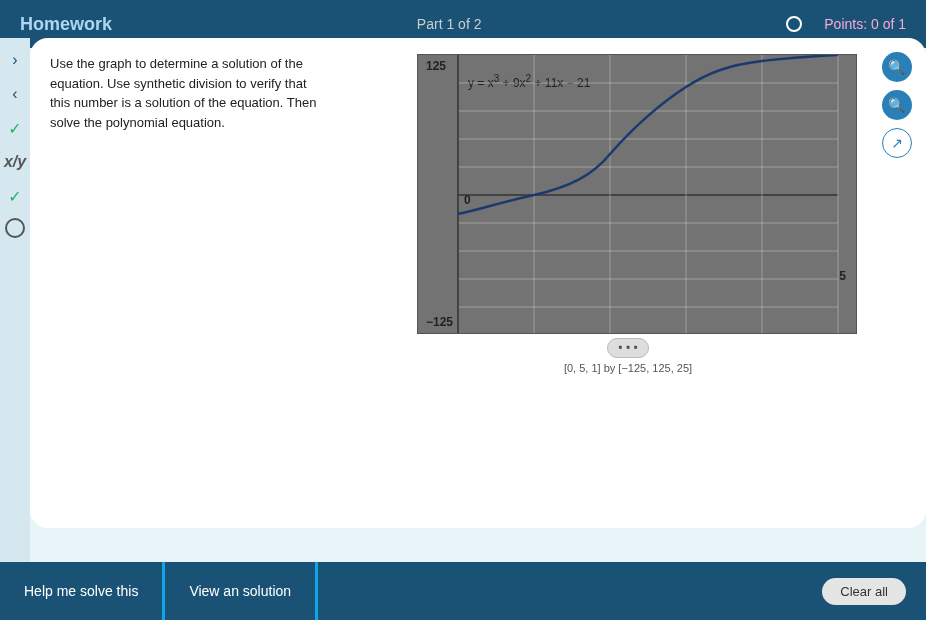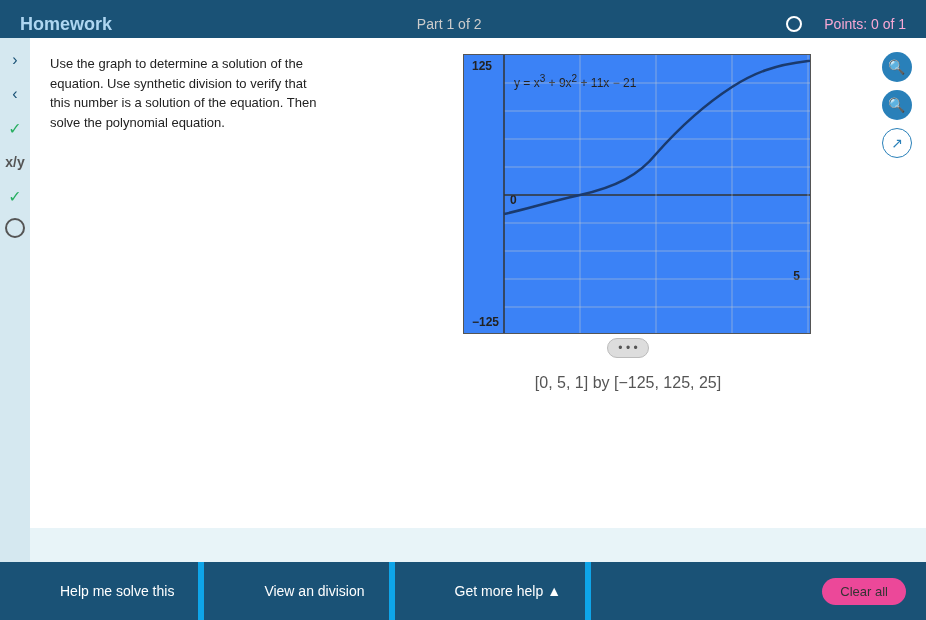--- a/index.html
+++ b/index.html
@@ -45,35 +45,36 @@
     }
     .sidebar-item {
       width: 24px; height: 24px;
       display: flex; align-items: center; justify-content: center;
       cursor: pointer;
       color: #555;
       font-size: 14px;
     }
     .sidebar-item.arrow { font-size: 16px; color: #1a5276; }
     .sidebar-item.check { color: #27ae60; font-size: 16px; }
-    .sidebar-item.fraction { font-size: 14px; font-weight: bold; color: #555; }
+    .sidebar-item.fraction { font-size: 16px; font-weight: bold; color: #555; font-style: italic; }
     .sidebar-item.circle-o {
       border: 2px solid #555; border-radius: 50%; width: 20px; height: 20px;
     }
 
     
     .main-content {
       position: absolute;
       left: 30px; top: 38px;
       width: 896px;
       height: 490px;
       background: white;
       padding: 16px 20px;
       display: flex;
       gap: 20px;
+      border-radius: 18px;
     }
 
     .left-panel {
       flex: 0 0 280px;
     }
     .problem-text {
       font-size: 13px;
       color: #222;
       line-height: 1.5;
       margin-bottom: 10px;
@@ -105,23 +106,23 @@
     
     .graph-area {
       flex: 1;
       position: relative;
       display: flex;
       flex-direction: column;
       align-items: center;
     }
     .graph-container {
       border: 1.5px solid #555;
-      background: #3b82f6;
+      background: #737373;
       position: relative;
-      width: 348px;
+      width: 440px;
       height: 280px;
       overflow: hidden;
       margin-left: 18px;
     }
     .graph-label-top {
       position: absolute;
       top: 4px; left: 8px;
       font-size: 12px;
       font-weight: bold;
       color: #222;
@@ -147,23 +148,23 @@
       font-weight: bold;
       color: #222;
     }
     .graph-equation {
       position: absolute;
       top: 18px; left: 50px;
       font-size: 12px;
       color: #222;
     }
     .graph-caption {
-      font-size: 16px;
+      font-size: 11px;
       color: #555;
-      margin-top: 16px;
+      margin-top: 4px;
     }
 
     
     .side-icons {
       position: absolute;
       right: 14px; top: 14px;
       display: flex;
       flex-direction: column;
       gap: 8px;
     }
@@ -234,35 +235,34 @@
       align-items: center;
     }
     .bottom-btn {
       color: white;
       font-size: 14px;
       padding: 0 24px;
       height: 100%;
       display: flex;
       align-items: center;
       cursor: pointer;
-      border-right: 6px solid #0ea5e9;
+      border-right: 3px solid #0ea5e9;
       white-space: nowrap;
-      margin-left: 36px;
     }
     .bottom-btn.get-help {
       color: white;
       font-size: 14px;
       display: flex;
       align-items: center;
       gap: 4px;
     }
     .clear-all-btn {
       position: absolute;
       right: 20px;
-      background: #ec4899;
+      background: #e5e5e5;
       border: none;
       border-radius: 20px;
       padding: 6px 18px;
       font-size: 13px;
       cursor: pointer;
       color: #333;
     }
 
     
     sup { font-size: 10px; }
@@ -395,16 +395,15 @@
     <span>■</span>
   </button>
   <button class="toolbar-btn outline">
     <span style="font-size:12px;">(■,■)</span>
   </button>
   <button class="more-btn">More</button>
 </div>
 
 <div class="bottom-bar">
   <div class="bottom-btn">Help me solve this</div>
-  <div class="bottom-btn">View an division</div>
-  <div class="bottom-btn get-help">Get more help ▲</div>
+  <div class="bottom-btn">View an solution</div>
   <button class="clear-all-btn">Clear all</button>
 </div>
 
 </body></html>

